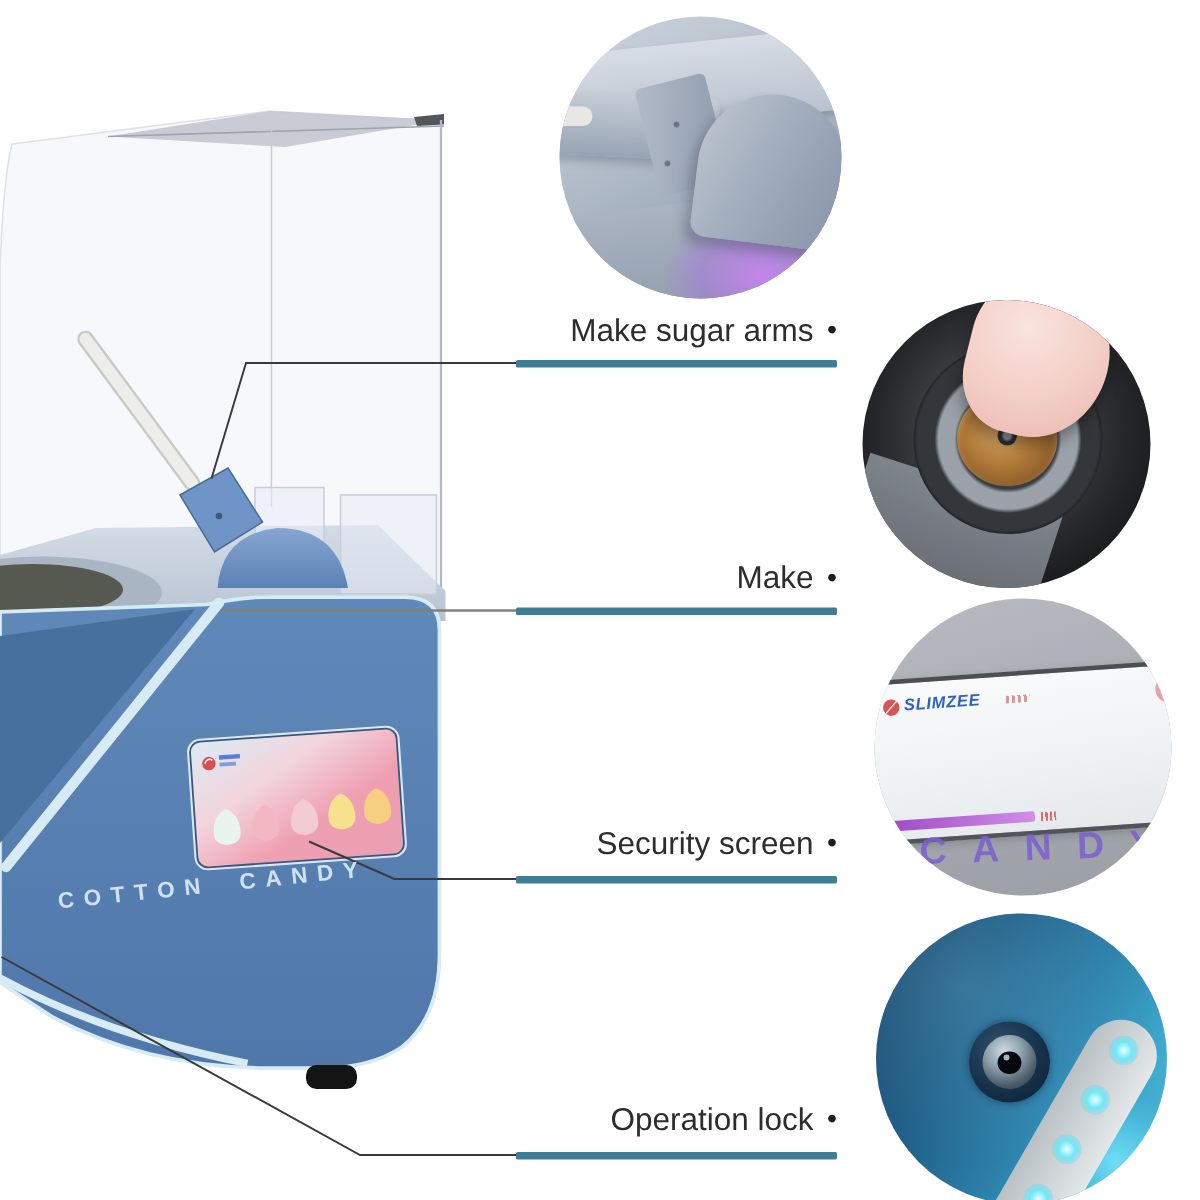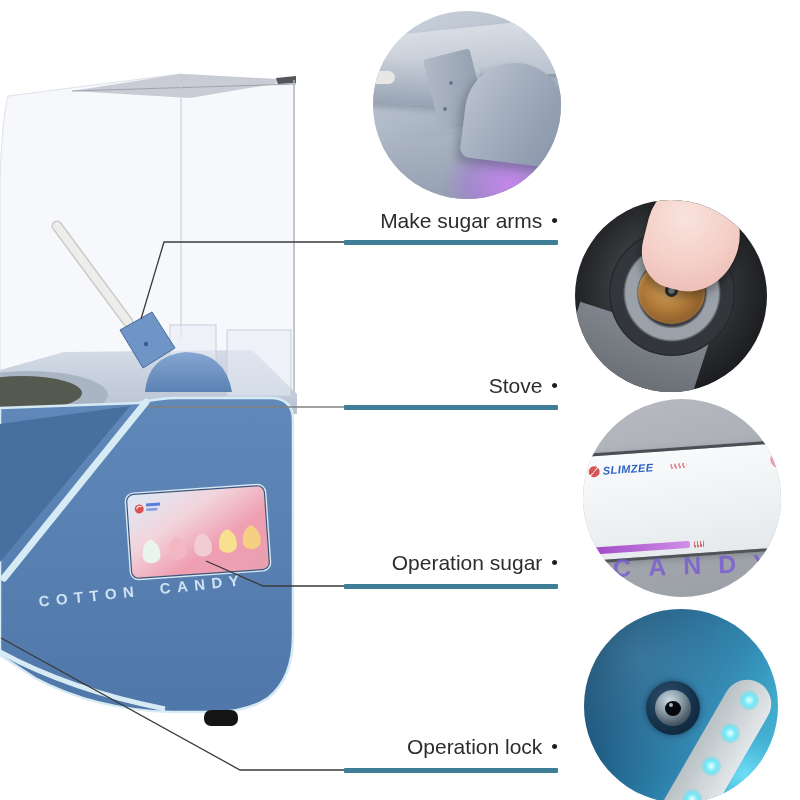--- a/index.html
+++ b/index.html
@@ -191,27 +191,27 @@
 
   <div class="brand">COTTON CANDY</div>
 
   <div class="callout" style="top:208px">
     <span>Make sugar arms</span>
     <span class="callout-dot">•</span>
   </div>
   <div class="bar" style="top:240px"></div>
 
   <div class="callout" style="top:373px">
-    <span>Stove</span>
+    <span>Make</span>
     <span class="callout-dot">•</span>
   </div>
   <div class="bar" style="top:405px"></div>
 
   <div class="callout" style="top:550px">
-    <span>Operation sugar</span>
+    <span>Security screen</span>
     <span class="callout-dot">•</span>
   </div>
   <div class="bar" style="top:584px"></div>
 
   <div class="callout" style="top:734px">
     <span>Operation lock</span>
     <span class="callout-dot">•</span>
   </div>
   <div class="bar" style="top:768px"></div>
 

